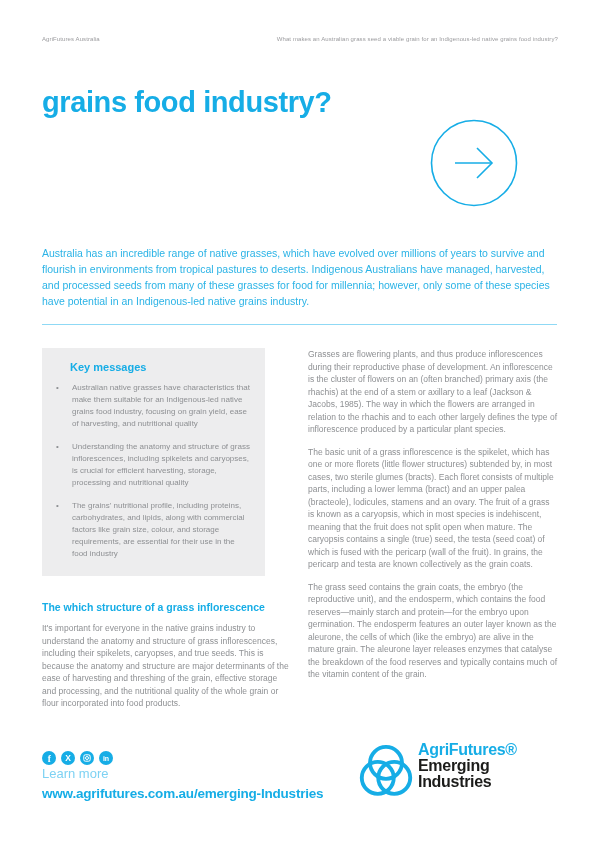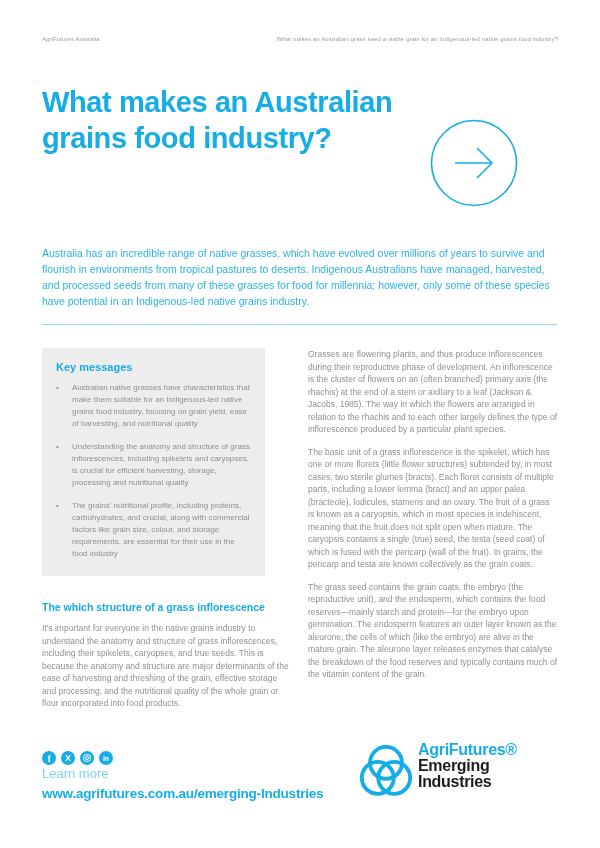--- a/index.html
+++ b/index.html
@@ -17,21 +17,21 @@
   .arrow-badge{position:absolute;top:119px;left:430px;width:88px;height:88px;}
   
   .intro{position:absolute;top:245px;left:42px;width:516px;color:#2bb3e6;
     font-size:10.5px;line-height:16px;font-weight:500;}
   .divider{position:absolute;top:324px;left:42px;width:515px;height:1px;background:#8fd9f5;}
   
   .columns{position:absolute;top:348px;left:42px;width:516px;display:flex;}
   .col-left{width:248px;}
   .col-right{width:250px;margin-left:18px;}
   .km-box{width:195px;background:#ededee;padding:13px 14px 16px 14px;}
-  .km-title{color:#16ade6;font-weight:bold;font-size:11px;margin:0 0 9px 0;}
+  .km-title{color:#16ade6;font-weight:bold;font-size:11px;margin:0 0 9px 14px;}
   .km-list{margin:0;padding:0;list-style:none;}
   .km-list li{display:flex;margin-bottom:11px;color:#8e9093;font-size:8px;line-height:12px;}
   .km-list li:last-child{margin-bottom:0;}
   .km-bullet{width:16px;flex:0 0 16px;color:#8e9093;font-size:8px;}
   .sec-head{margin:25px 0 8px 0;color:#16ade6;font-weight:bold;font-size:10.5px;line-height:13px;}
   .sec-head div{white-space:nowrap;}
   .body-text{color:#8e9093;font-size:8.5px;line-height:12.5px;margin:0 0 10px 0;}
   .col-right p.body-text{margin:0 0 10px 0;}
   
   .socials{position:absolute;top:751px;left:42px;display:flex;gap:5px;}
@@ -48,21 +48,20 @@
 <body>
 
 <div class="page">
 
   <div class="runhead">
     <span>AgriFutures Australia</span>
     <span>What makes an Australian grass seed a viable grain for an Indigenous-led native grains food industry?</span>
   </div>
 
   <h1 class="title" style="margin:0;">
-    <div>What makes an Australian</div>
     <div>grains food industry?</div>
   </h1>
 
   <svg class="arrow-badge" viewBox="0 0 88 88">
     <circle cx="44" cy="44" r="42.5" fill="none" stroke="#16ade6" stroke-width="1.6"></circle>
     <line x1="25" y1="44" x2="61" y2="44" stroke="#16ade6" stroke-width="1.6"></line>
     <polyline points="47,29 62,44 47,59" fill="none" stroke="#16ade6" stroke-width="1.6" stroke-linejoin="miter"></polyline>
   </svg>
 
   <p class="intro" style="margin:0;">Australia has an incredible range of native grasses, which have evolved over millions of years to survive and flourish in environments from tropical pastures to deserts. Indigenous Australians have managed, harvested, and processed seeds from many of these grasses for food for millennia; however, only some of these species have potential in an Indigenous-led native grains industry.</p>
@@ -76,21 +75,21 @@
           <li>
             <span class="km-bullet">•</span>
             <span>Australian native grasses have characteristics that make them suitable for an Indigenous-led native grains food industry, focusing on grain yield, ease of harvesting, and nutritional quality</span>
           </li>
           <li>
             <span class="km-bullet">•</span>
             <span>Understanding the anatomy and structure of grass inflorescences, including spikelets and caryopses, is crucial for efficient harvesting, storage, processing and nutritional quality</span>
           </li>
           <li>
             <span class="km-bullet">•</span>
-            <span>The grains' nutritional profile, including proteins, carbohydrates, and crucial, along with commercial factors like grain size, colour, and storage requirements, are essential for their use in the food industry</span>
+            <span>The grains' nutritional profile, including proteins, carbohydrates, and lipids, along with commercial factors like grain size, colour, and storage requirements, are essential for their use in the food industry</span>
           </li>
         </ul>
       </div>
 
       <h3 class="sec-head">
         <div>The which structure of a grass inflorescence</div>
       </h3>
       <p class="body-text">It's important for everyone in the native grains industry to understand the anatomy and structure of grass inflorescences, including their spikelets, caryopses, and true seeds. This is because the anatomy and structure are major determinants of the ease of harvesting and threshing of the grain, effective storage and processing, and the nutritional quality of the whole grain or flour incorporated into food products.</p>
     </div>
 

